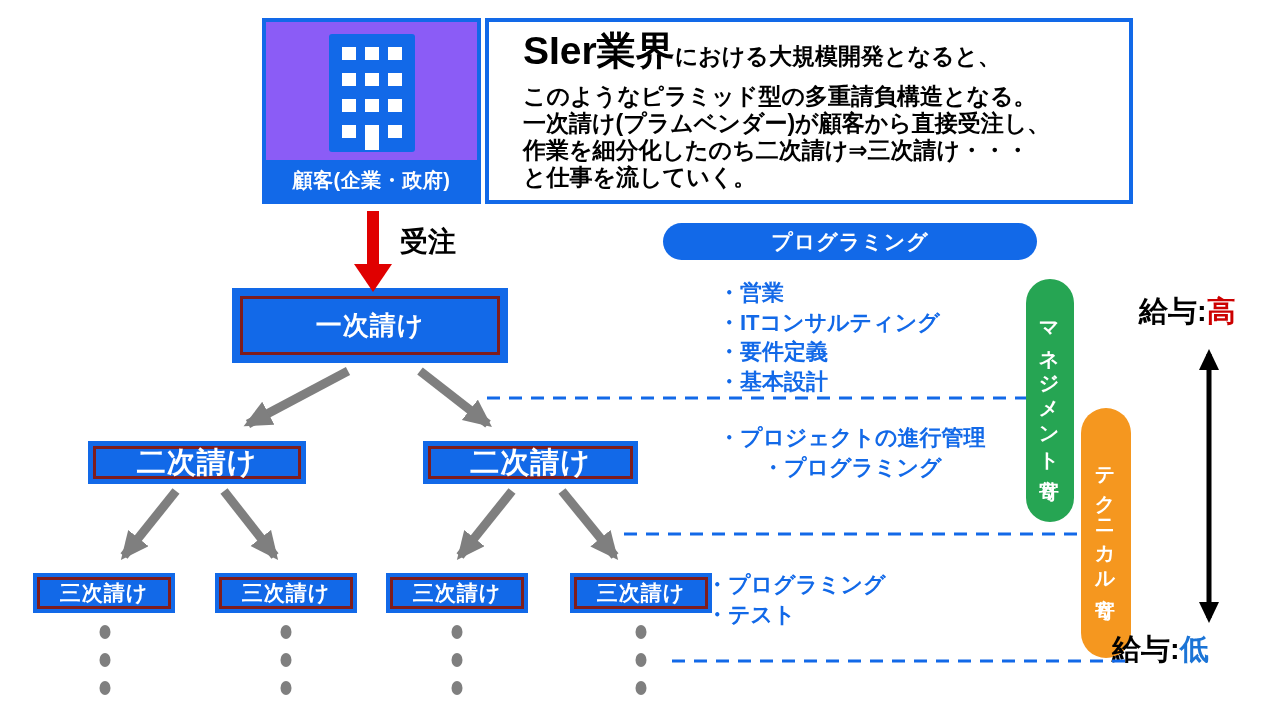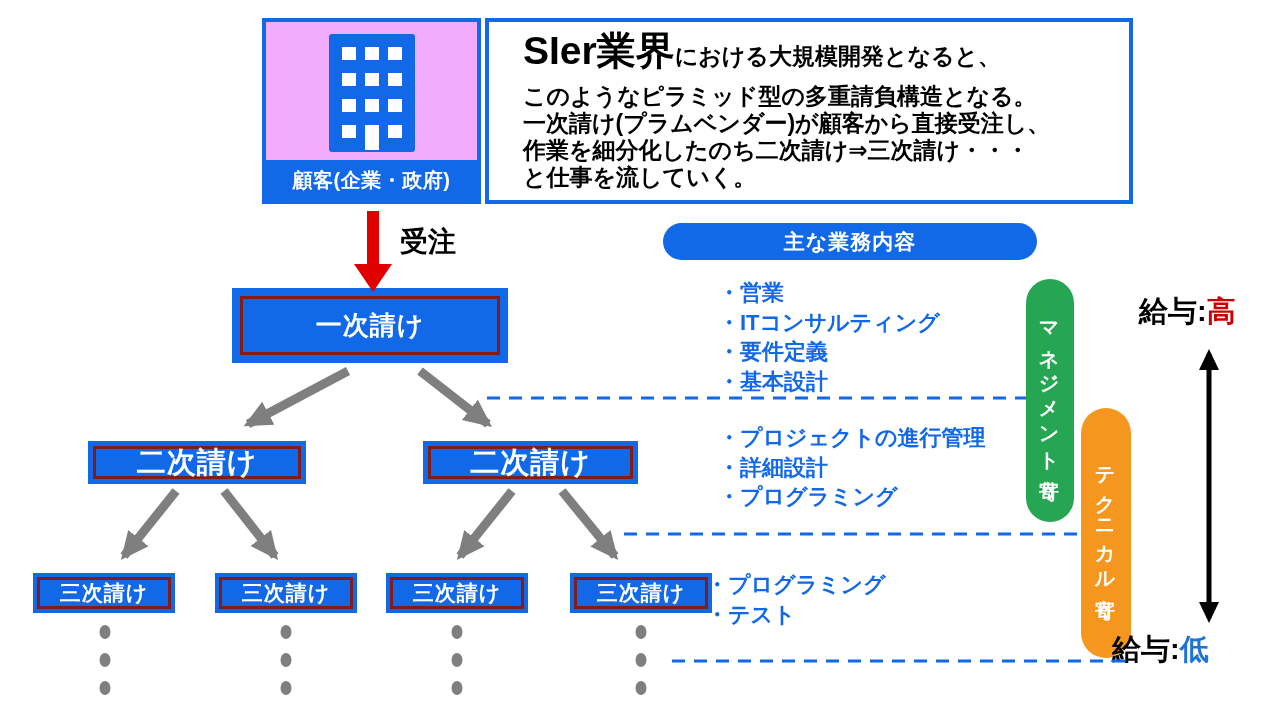--- a/index.html
+++ b/index.html
@@ -19,21 +19,21 @@
     position: relative;
     width: 1280px;
     height: 720px;
     background: #fff;
     overflow: hidden;
   }
   
   .customer-box {
     position: absolute; left: 262px; top: 18px;
     width: 219px; height: 186px;
-    background: #f0abfc;
+    background: #8b5cf6;
     border: 4px solid var(--blue);
   }
   .building-wrap {
     position: absolute; left: 0; right: 0; top: 12px;
     display: flex; justify-content: center;
   }
   .customer-label {
     position: absolute; left: 0; right: 0; bottom: 0;
     height: 40px;
     background: var(--blue);
@@ -94,21 +94,21 @@
     display: flex; align-items: center; justify-content: center;
     letter-spacing: 1px;
   }
   .task-group {
     position: absolute;
     color: var(--blue);
     font-size: 22px; font-weight: bold;
   }
   .task-group div { line-height: 29.5px; white-space: nowrap; }
   .task-group-1 { left: 718px; top: 278px; }
-  .task-group-2 { left: 718px; top: 423px; }
+  .task-group-2 { left: 718px; top: 423px; text-align: center; }
   .task-group-3 { left: 706px; top: 570px; }
   
   .vpill {
     position: absolute;
     color: #fff; font-weight: bold; font-size: 20px;
     writing-mode: vertical-rl;
     display: flex; align-items: center; justify-content: center;
     letter-spacing: 3px;
   }
   .pill-management {
@@ -199,31 +199,30 @@
   <div class="tier-box tier3 tier3-2">
     <div class="inner">三次請け</div>
   </div>
   <div class="tier-box tier3 tier3-3">
     <div class="inner">三次請け</div>
   </div>
   <div class="tier-box tier3 tier3-4">
     <div class="inner">三次請け</div>
   </div>
 
-  <div class="tasks-header">主な業務内容</div>
+  <div class="tasks-header">プログラミング</div>
 
   <div class="task-group task-group-1">
     <div>・営業</div>
     <div>・ITコンサルティング</div>
     <div>・要件定義</div>
     <div>・基本設計</div>
   </div>
   <div class="task-group task-group-2">
     <div>・プロジェクトの進行管理</div>
-    <div>・詳細設計</div>
     <div>・プログラミング</div>
   </div>
   <div class="task-group task-group-3">
     <div>・プログラミング</div>
     <div>・テスト</div>
   </div>
 
   <div class="vpill pill-management">マネジメント寄り</div>
   <div class="vpill pill-technical">テクニカル寄り</div>
 

